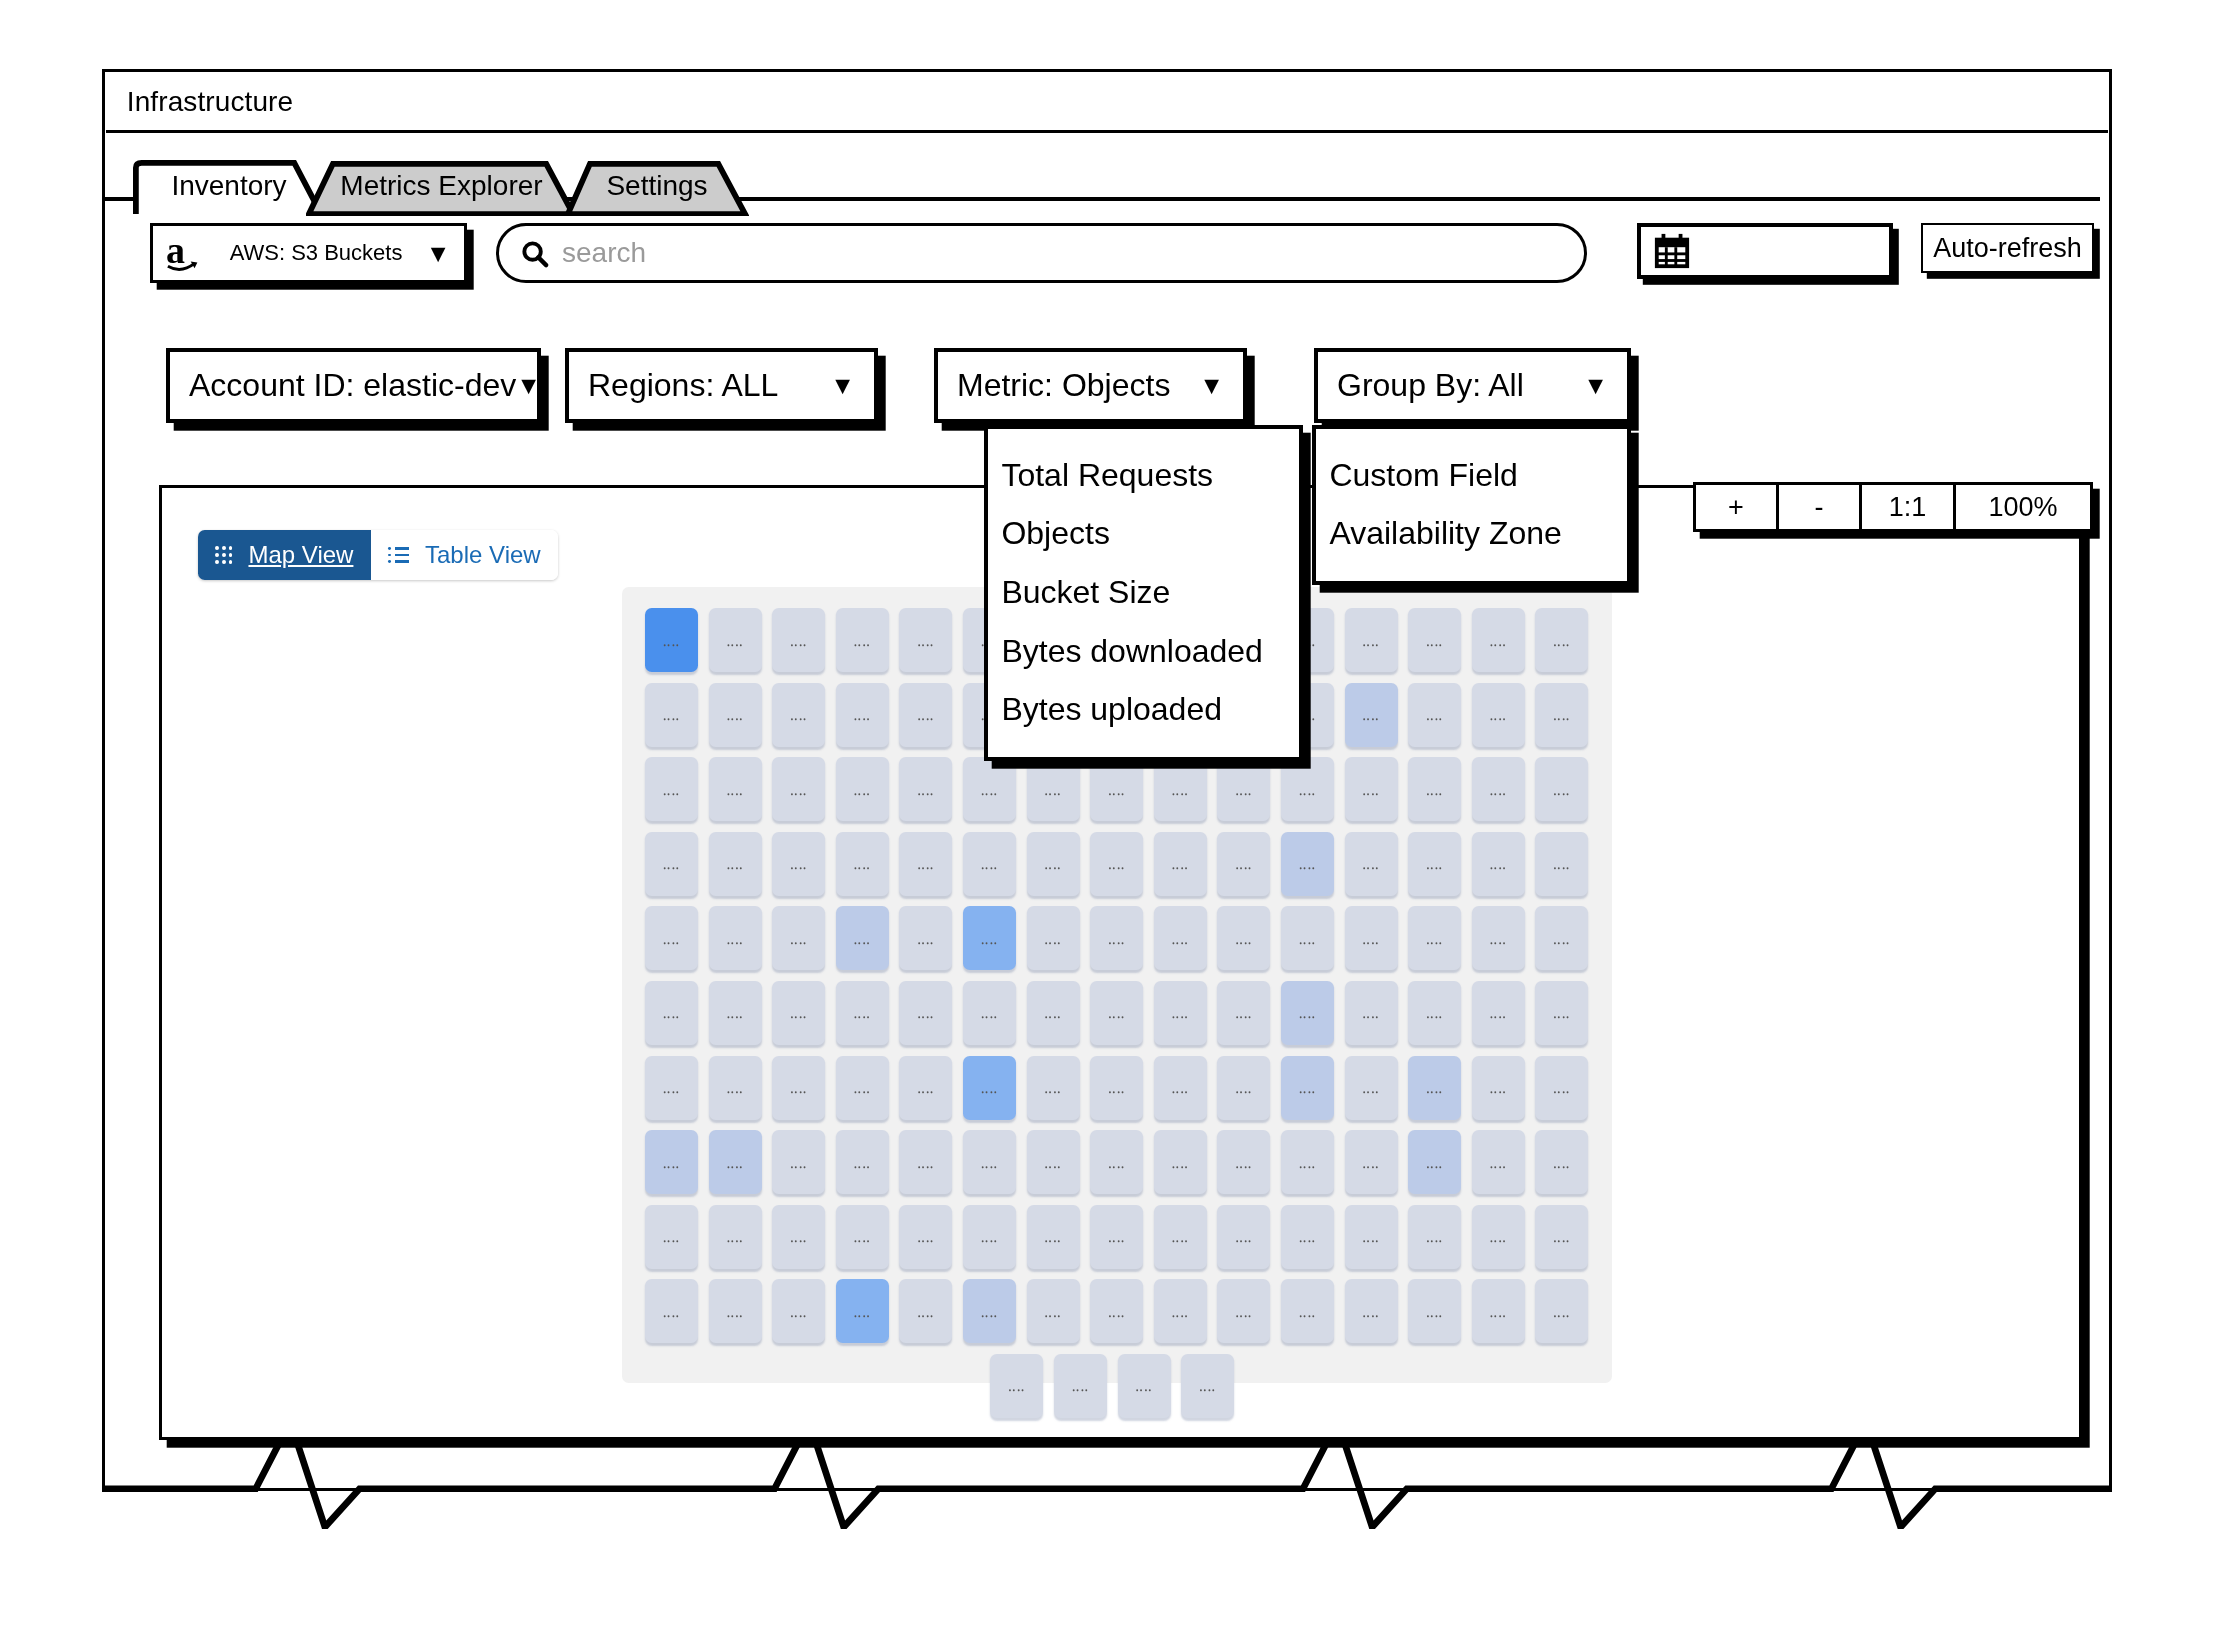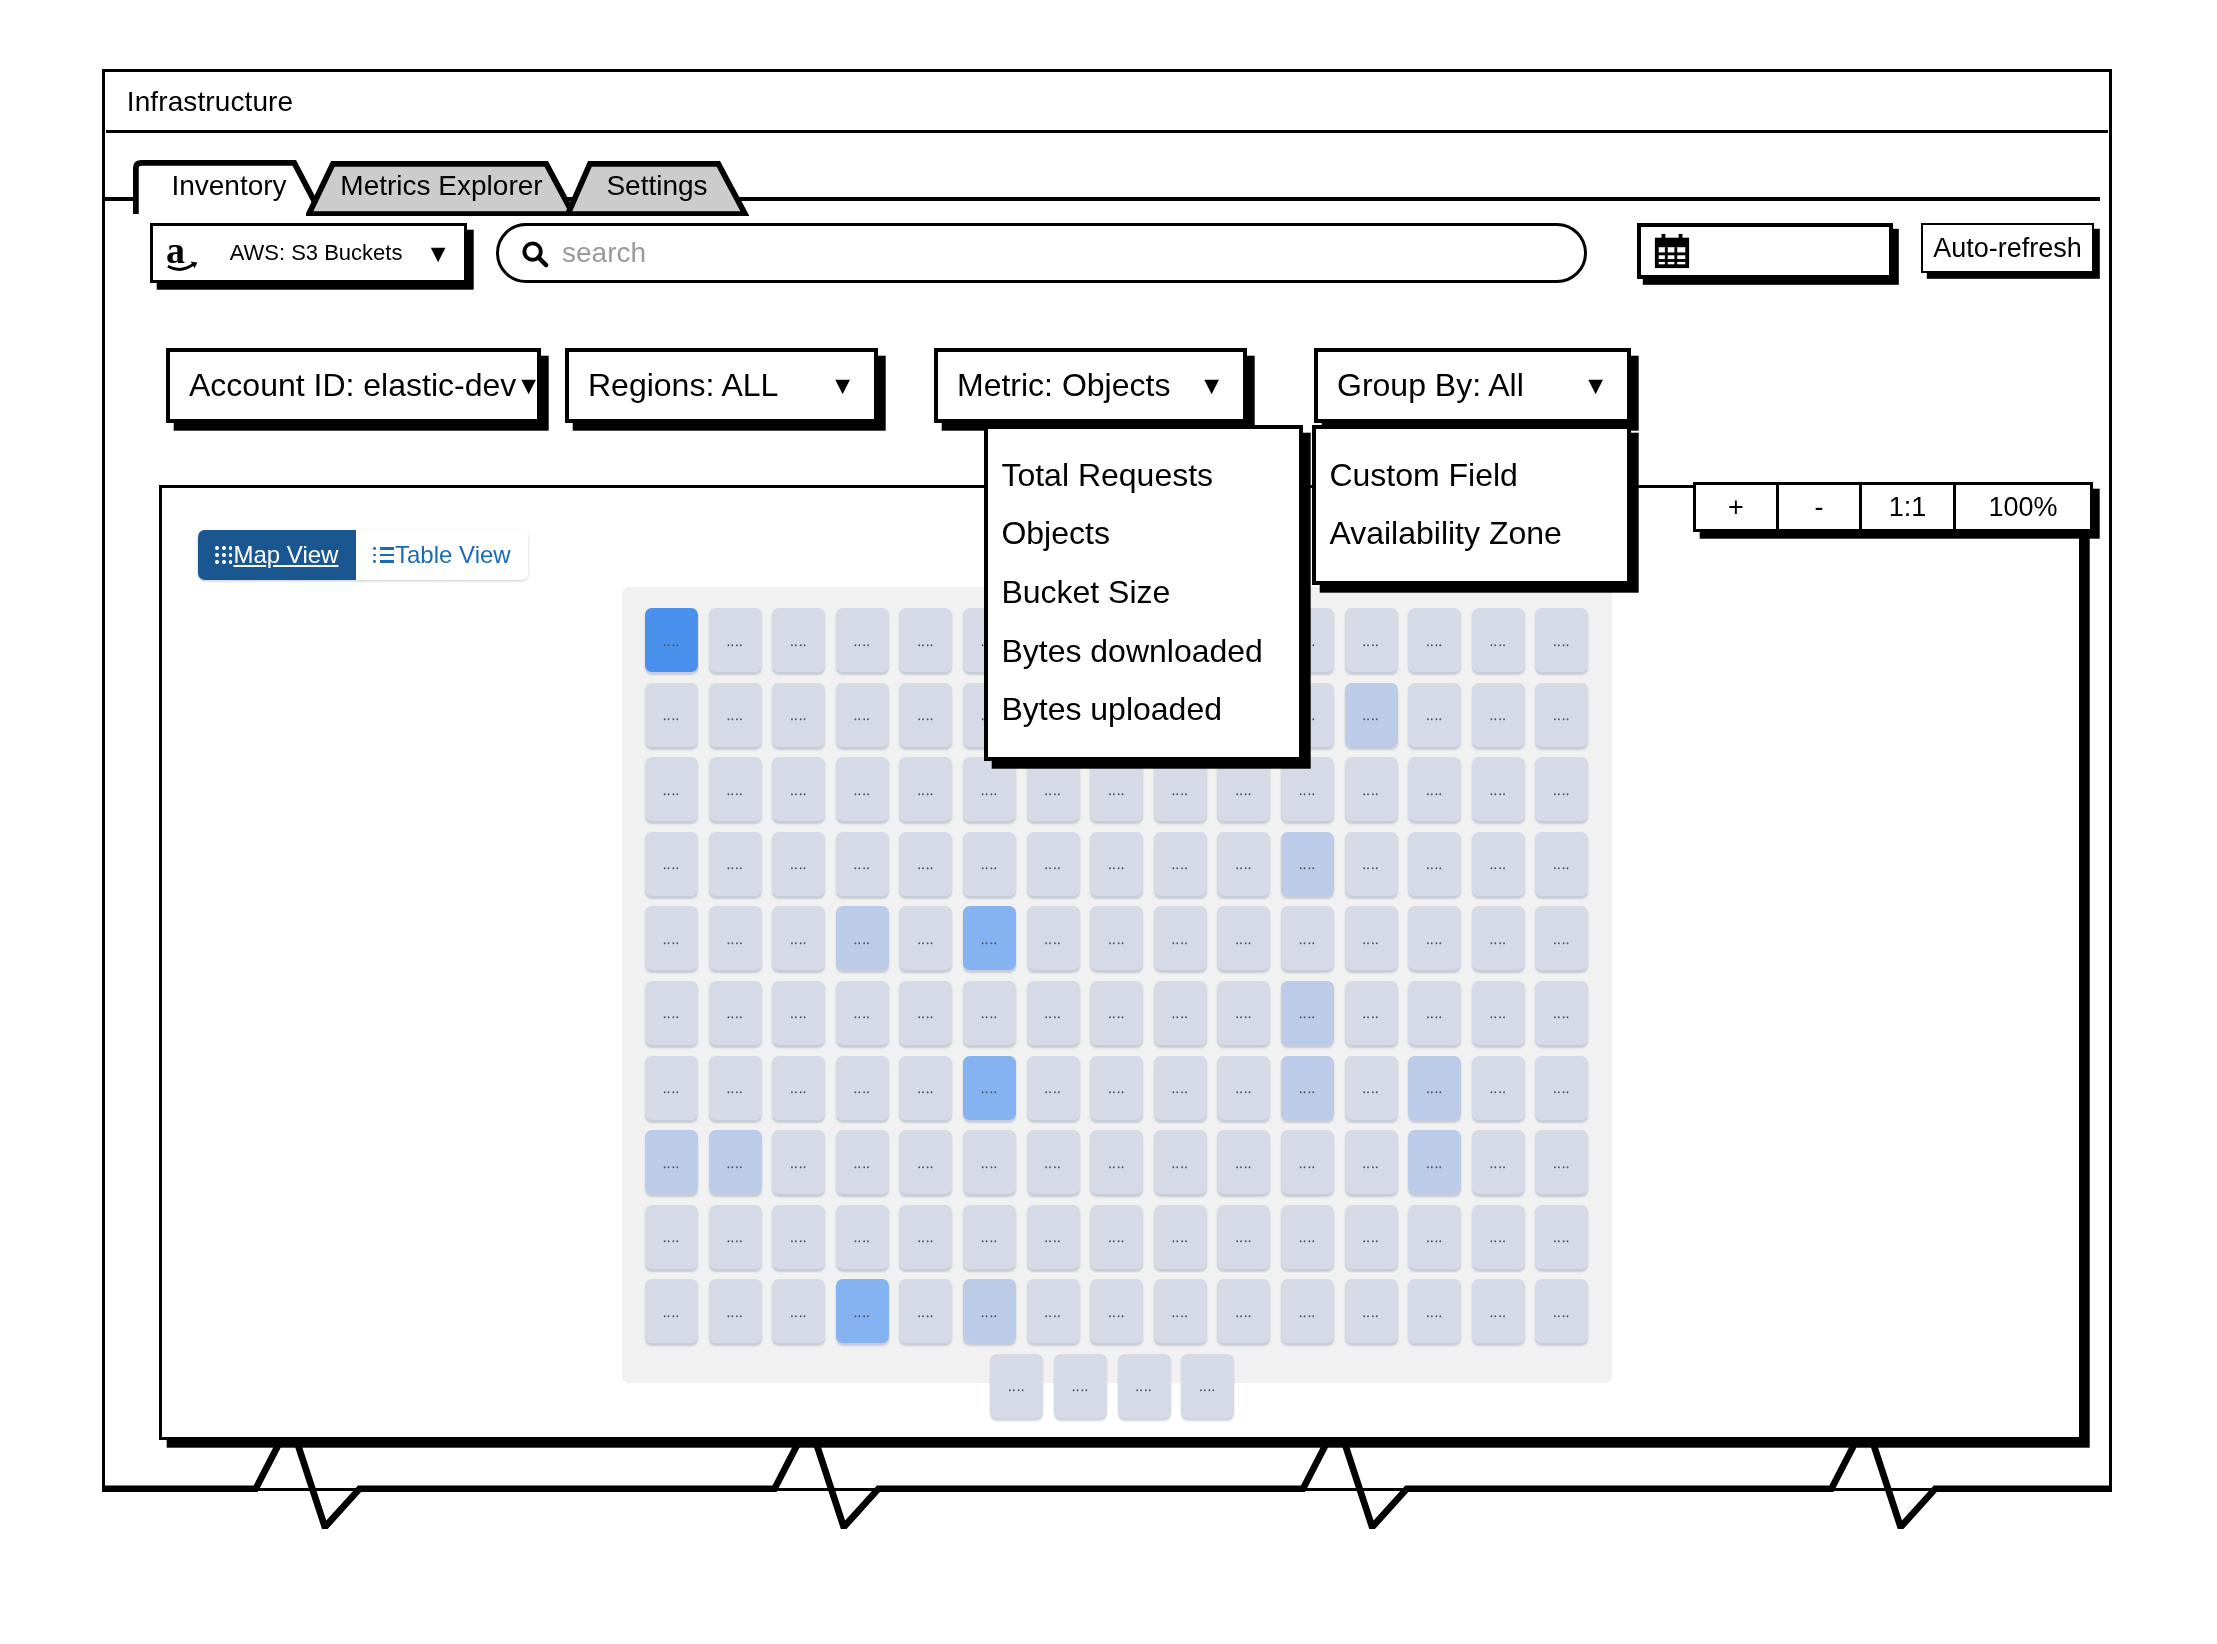--- a/index.html
+++ b/index.html
@@ -59,21 +59,21 @@
   #menu-metric{left:984px;top:425px;width:319px;}
   #menu-groupby{left:1312px;top:425px;width:319px;}
 
   
   #content-panel{position:absolute;left:159px;top:485px;width:1923px;height:955px;
                  box-sizing:border-box;border:3.8px solid #000;background:#fff;box-shadow:7.7px 7.7px 0 0 #000;}
 
   
   #viewtoggle{position:absolute;left:198px;top:530px;height:50px;display:flex;border-radius:6.7px;overflow:hidden;
               box-shadow:0 1px 2.9px rgba(0,0,0,.22);z-index:3;}
-  .vt{display:flex;align-items:center;gap:1px;padding:0 17.3px;font-size:24px;text-align:right;}
+  .vt{display:flex;align-items:center;gap:16px;padding:0 17.3px;font-size:24px;text-align:right;}
   #vt-map{background:#1a5791;color:#fff;}
   #vt-map .vt-lbl{text-decoration:underline;}
   #vt-table{background:#fff;color:#1a6bb5;}
   .dots-icon{display:grid;grid-template-columns:repeat(3,3.8px);grid-template-rows:repeat(3,3.8px);gap:2.9px;}
   .dots-icon i{width:3.8px;height:3.8px;background:currentColor;border-radius:50%;display:block;}
   .list-icon{display:flex;flex-direction:column;gap:3.8px;width:21px;}
   .list-icon span{display:flex;align-items:center;gap:3.8px;}
   .list-icon b{width:2.9px;height:2.9px;background:currentColor;border-radius:50%;display:block;}
   .list-icon u{flex:1;height:2.4px;background:currentColor;display:block;text-decoration:none;}
 

